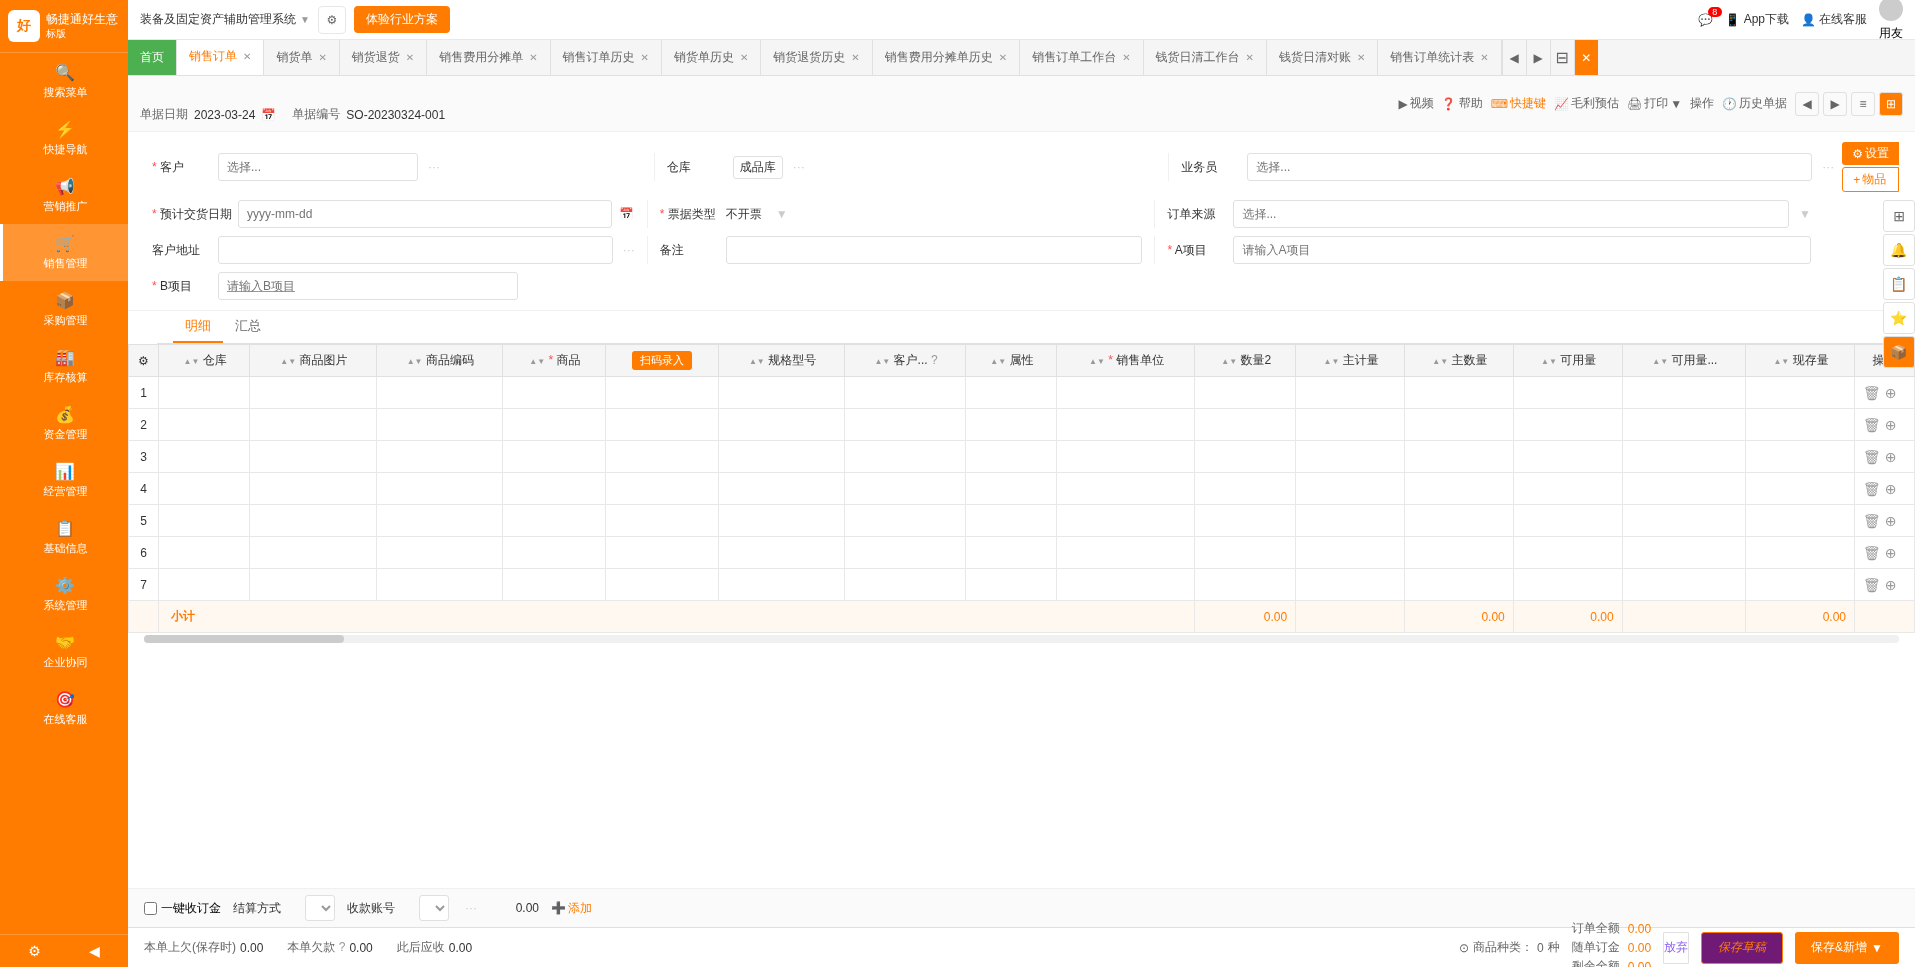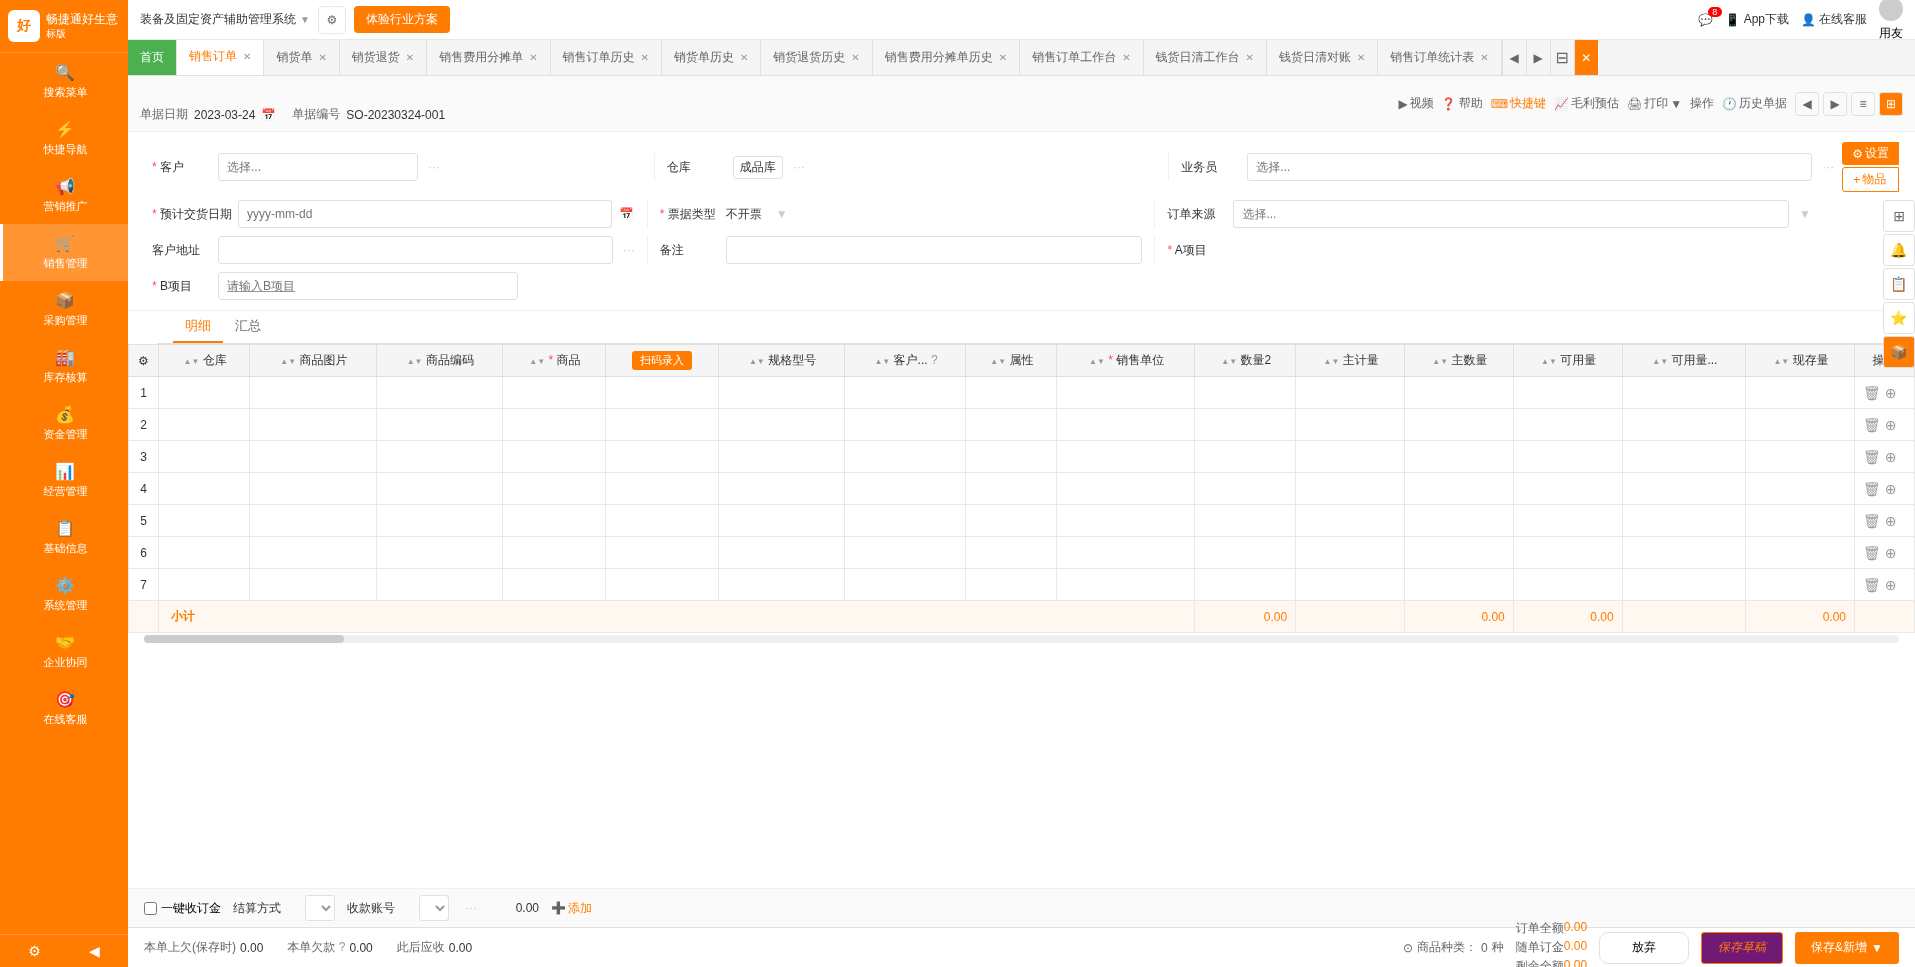--- a/index.html
+++ b/index.html
@@ -91,23 +91,23 @@
     .bottom-select { height: 26px; border: 1px solid #e0e0e0; border-radius: 3px; padding: 0 4px; color: #999; background: white; }
     .bottom-amount { color: #333; min-width: 50px; text-align: right; }
     .add-btn { color: #ff7c00; cursor: pointer; display: flex; align-items: center; gap: 2px; }
 
     
     .footer { height: 40px; background: white; border-top: 1px solid #e0e0e0; display: flex; align-items: center; padding: 0 16px; gap: 24px; }
     .footer-item { display: flex; align-items: center; gap: 4px; color: #666; }
     .footer-value { color: #333; font-weight: 500; }
     .footer-right { margin-left: auto; display: flex; align-items: center; gap: 12px; }
     .footer-summary { display: flex; flex-direction: column; align-items: flex-end; font-size: 12px; color: #666; gap: 2px; }
-    .footer-summary-row { display: flex; gap: 0; }
+    .footer-summary-row { display: flex; gap: 8px; align-items: center; }
     .footer-summary-val { color: #ff7c00; }
-    .btn-discard { height: 32px; padding: 0 32px; border: 1px solid #e0e0e0; background: white; border-radius: 9px; cursor: pointer; color: #000000; }
+    .btn-discard { height: 32px; padding: 0 0; border: 1px solid #e0e0e0; background: white; border-radius: 1px; cursor: pointer; color: #8b5cf6; }
     .btn-save-draft { height: 32px; padding: 0 16px; border: 1px solid #ff7c00; background: #701a75; color: #ff7c00; border-radius: 3px; cursor: pointer; font-style: italic; }
     .btn-save-new { height: 32px; padding: 0 16px; background: #ff7c00; color: white; border: none; border-radius: 3px; cursor: pointer; display: flex; align-items: center; gap: 4px; }
     .scrollbar-track { height: 8px; background: #f0f0f0; border-radius: 4px; margin: 2px 16px; position: relative; }
     .scrollbar-thumb { width: 200px; height: 8px; background: #ccc; border-radius: 4px; position: absolute; left: 0; }
 
     .right-side-btns { position: fixed; right: 0; top: 200px; display: flex; flex-direction: column; gap: 2px; z-index: 100; }
     .rsb { width: 32px; height: 32px; display: flex; align-items: center; justify-content: center; cursor: pointer; background: white; border: 1px solid #e0e0e0; border-radius: 3px; color: #666; font-size: 14px; }
   </style>
 </head>
 <body>
@@ -374,20 +374,21 @@
           <span class="form-dots">···</span>
         </div>
         <div class="field-separator"></div>
         <div class="form-field" style="flex:1.5;">
           <span class="form-field-label">备注</span>
           <input class="form-input" placeholder="" style="">
         </div>
         <div class="field-separator"></div>
         <div class="form-field" style="flex:2;">
           <span class="form-field-label required">A项目</span>
+          <input class="form-input" placeholder="请输入A项目" style="">
         </div>
         <div style="width:80px;"></div>
       </div>
 
       <div class="form-row">
         <div class="form-field" style="flex:1.5;">
           <span class="form-field-label required">B项目</span>
           <input class="form-input" style="max-width: 300px; text-decoration: underline;" placeholder="请输入B项目">
         </div>
       </div>

